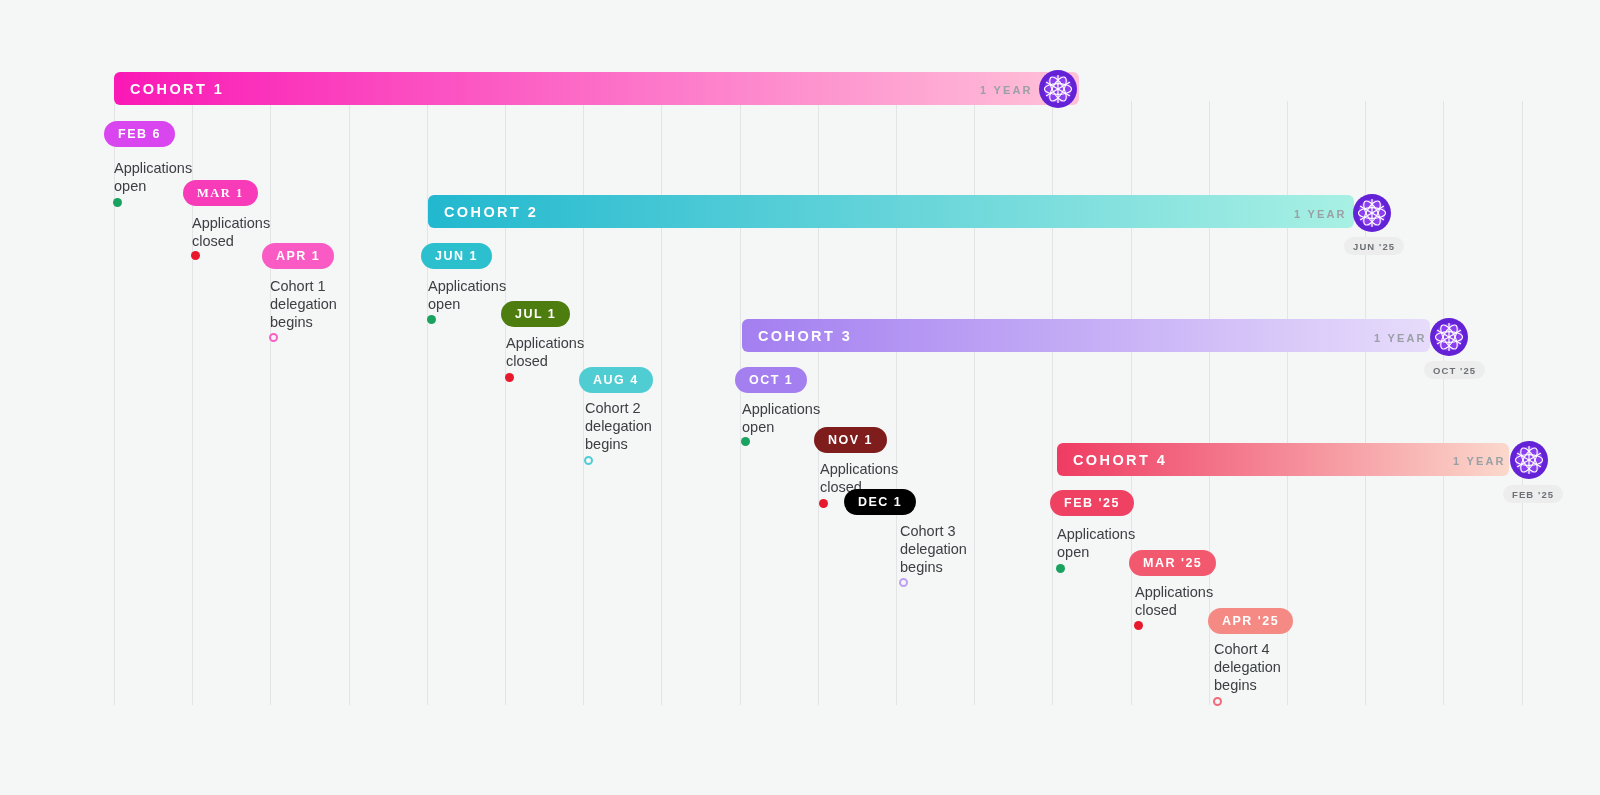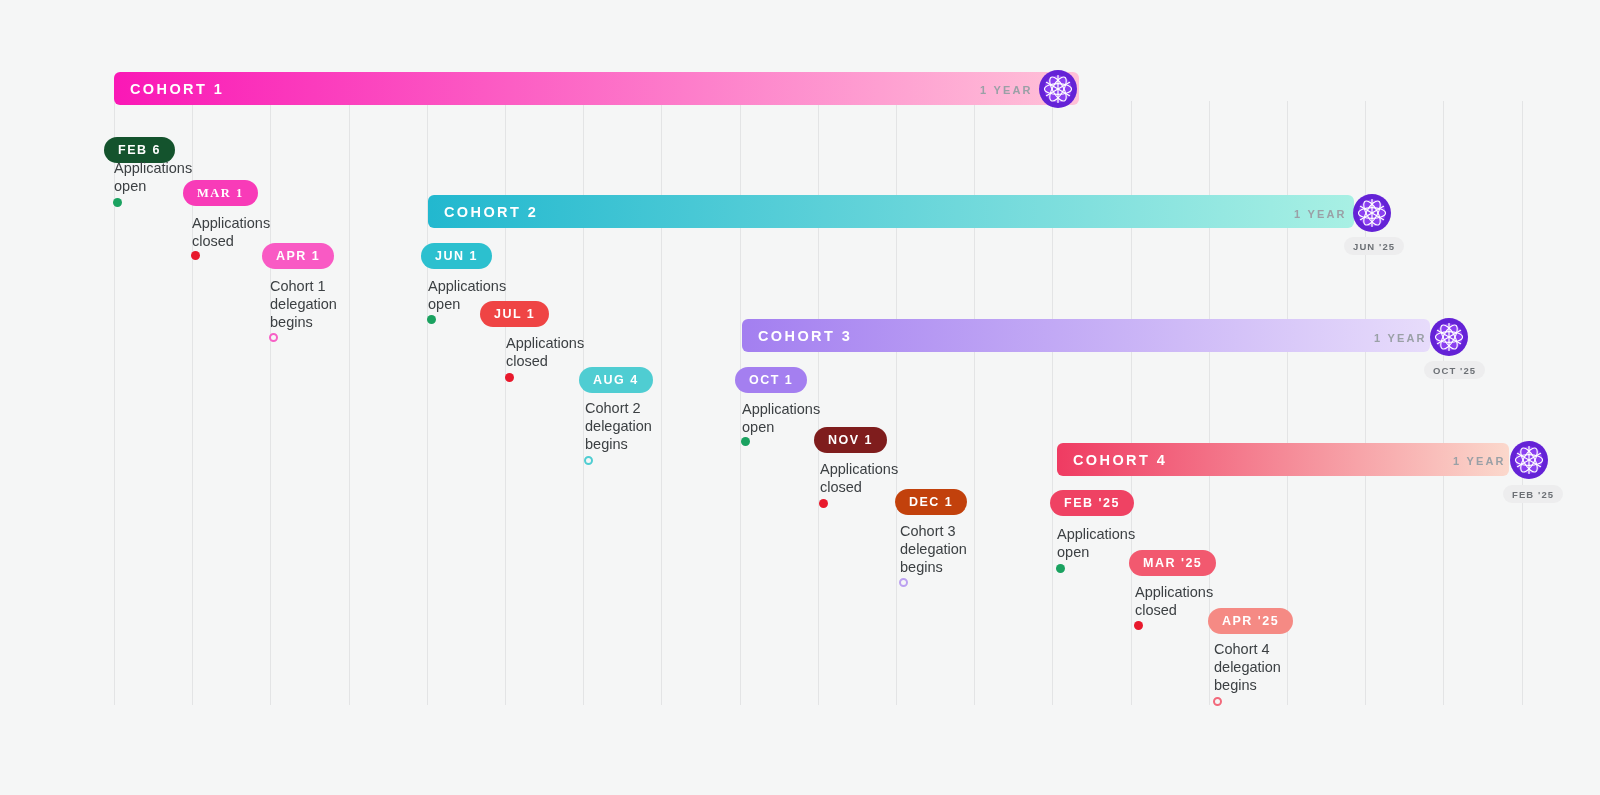--- a/index.html
+++ b/index.html
@@ -133,21 +133,21 @@
         <circle cx="19" cy="19" r="19" fill="#6422d6"></circle>
         <circle cx="19" cy="19" r="13.5" fill="#8b3ff0"></circle>
         <ellipse cx="19" cy="19" rx="13.5" ry="5.4" stroke="#ffffff" stroke-width="1.15" fill="none" transform="rotate(0 19 19)"></ellipse>
         <ellipse cx="19" cy="19" rx="13.5" ry="5.4" stroke="#ffffff" stroke-width="1.15" fill="none" transform="rotate(60 19 19)"></ellipse>
         <ellipse cx="19" cy="19" rx="13.5" ry="5.4" stroke="#ffffff" stroke-width="1.15" fill="none" transform="rotate(120 19 19)"></ellipse>
         <path d="M19 5.6 L19 32.4" stroke="#ffffff" stroke-width="1.25" fill="none" stroke-linecap="round"></path>
         <path d="M7.4 12.3 L30.6 25.7" stroke="#ffffff" stroke-width="1.25" fill="none" stroke-linecap="round"></path>
         <path d="M7.4 25.7 L30.6 12.3" stroke="#ffffff" stroke-width="1.25" fill="none" stroke-linecap="round"></path>
       </svg>
     </div>
-    <div class="ms-pill" style="left: 68px; top: 137px; background: #14532d;">FEB 6</div>
+    <div class="ms-pill" style="left: 68px; top: 121px; background: #d946ef;">FEB 6</div>
     <div class="ms-label" style="left: 78px; top: 159px;">Applications
 open</div>
     <div class="dot" style="left: 77px; top: 198px; background: rgb(26, 162, 96);"></div>
     <div class="ms-pill" style="left: 147px; top: 180px; background: rgb(248, 59, 184); font-family: Liberation Serif, serif;">MAR 1</div>
     <div class="ms-label" style="left: 156px; top: 214px;">Applications
 closed</div>
     <div class="dot" style="left: 155px; top: 251px; background: rgb(232, 25, 44);"></div>
     <div class="ms-pill" style="left: 226px; top: 243px; background: rgb(249, 90, 196);">APR 1</div>
     <div class="ms-label" style="left: 234px; top: 277px;">Cohort 1
 delegation
@@ -167,21 +167,21 @@
         <path d="M19 5.6 L19 32.4" stroke="#ffffff" stroke-width="1.25" fill="none" stroke-linecap="round"></path>
         <path d="M7.4 12.3 L30.6 25.7" stroke="#ffffff" stroke-width="1.25" fill="none" stroke-linecap="round"></path>
         <path d="M7.4 25.7 L30.6 12.3" stroke="#ffffff" stroke-width="1.25" fill="none" stroke-linecap="round"></path>
       </svg>
     </div>
     <div class="end-chip" style="left: 1308px; top: 237px;">JUN '25</div>
     <div class="ms-pill" style="left: 385px; top: 243px; background: rgb(44, 192, 207);">JUN 1</div>
     <div class="ms-label" style="left: 392px; top: 277px;">Applications
 open</div>
     <div class="dot" style="left: 391px; top: 315px; background: rgb(26, 162, 96);"></div>
-    <div class="ms-pill" style="left: 444px; top: 301px; background: #ef4444; text-align: right;">JUL 1</div>
+    <div class="ms-pill" style="left: 465px; top: 301px; background: #4d7c0f; text-align: right;">JUL 1</div>
     <div class="ms-label" style="left: 470px; top: 334px;">Applications
 closed</div>
     <div class="dot" style="left: 469px; top: 373px; background: rgb(232, 25, 44);"></div>
     <div class="ms-pill" style="left: 543px; top: 367px; background: rgb(79, 205, 210);">AUG 4</div>
     <div class="ms-label" style="left: 549px; top: 399px;">Cohort 2
 delegation
 begins</div>
     <div class="dot hollow" style="left: 548px; top: 456px; color: rgb(79, 205, 210);"></div>
     <div class="cohort-bar" style="left: 706px; top: 319px; width: 688px; background: linear-gradient(90deg, rgb(163, 127, 240) 0%, rgb(231, 220, 251) 100%);">
       <span class="cohort-title">COHORT 3</span>
@@ -201,21 +201,21 @@
     </div>
     <div class="end-chip" style="left: 1388px; top: 361px;">OCT '25</div>
     <div class="ms-pill" style="left: 699px; top: 367px; background: rgb(164, 127, 240);">OCT 1</div>
     <div class="ms-label" style="left: 706px; top: 400px;">Applications
 open</div>
     <div class="dot" style="left: 705px; top: 437px; background: rgb(26, 162, 96);"></div>
     <div class="ms-pill" style="left: 778px; top: 427px; background: #7f1d1d;">NOV 1</div>
     <div class="ms-label" style="left: 784px; top: 460px;">Applications
 closed</div>
     <div class="dot" style="left: 783px; top: 499px; background: rgb(232, 25, 44);"></div>
-    <div class="ms-pill" style="left: 859px; top: 489px; background: #c2410c;">DEC 1</div>
+    <div class="ms-pill" style="left: 808px; top: 489px; background: #000000;">DEC 1</div>
     <div class="ms-label" style="left: 864px; top: 522px;">Cohort 3
 delegation
 begins</div>
     <div class="dot hollow" style="left: 863px; top: 578px; color: rgb(187, 161, 240);"></div>
     <div class="cohort-bar" style="left: 1021px; top: 443px; width: 452px; background: linear-gradient(90deg, rgb(239, 59, 98) 0%, rgb(251, 216, 204) 100%);">
       <span class="cohort-title">COHORT 4</span>
     </div>
     <div class="year-tag" style="left: 1417px; top: 455px;">1 YEAR</div>
     <div class="end-logo" style="left: 1474px; top: 441px;">
       <svg viewBox="0 0 38 38" width="38" height="38">

